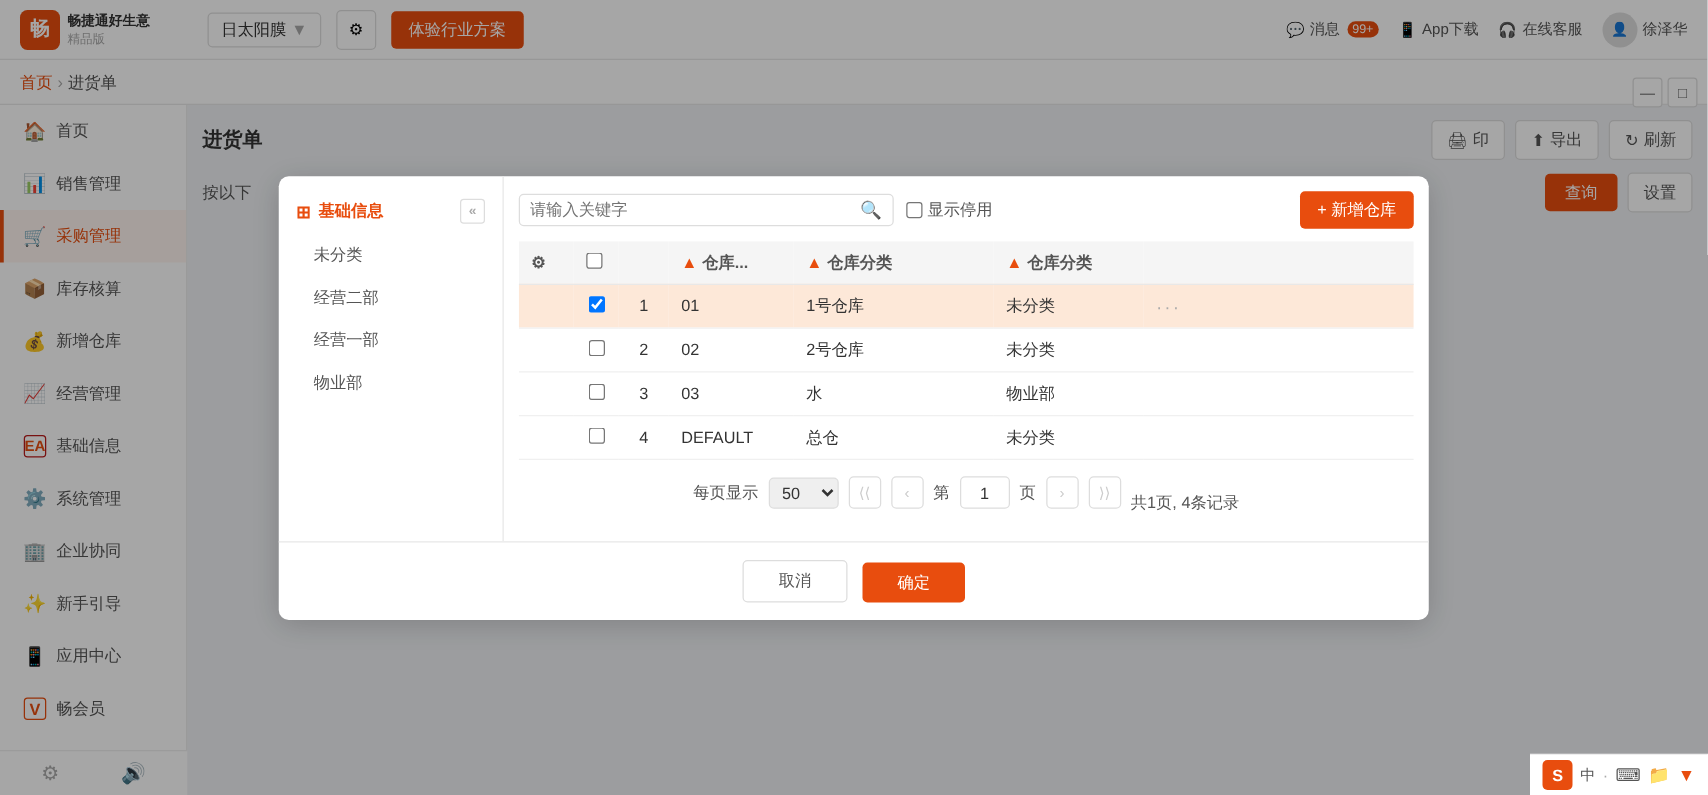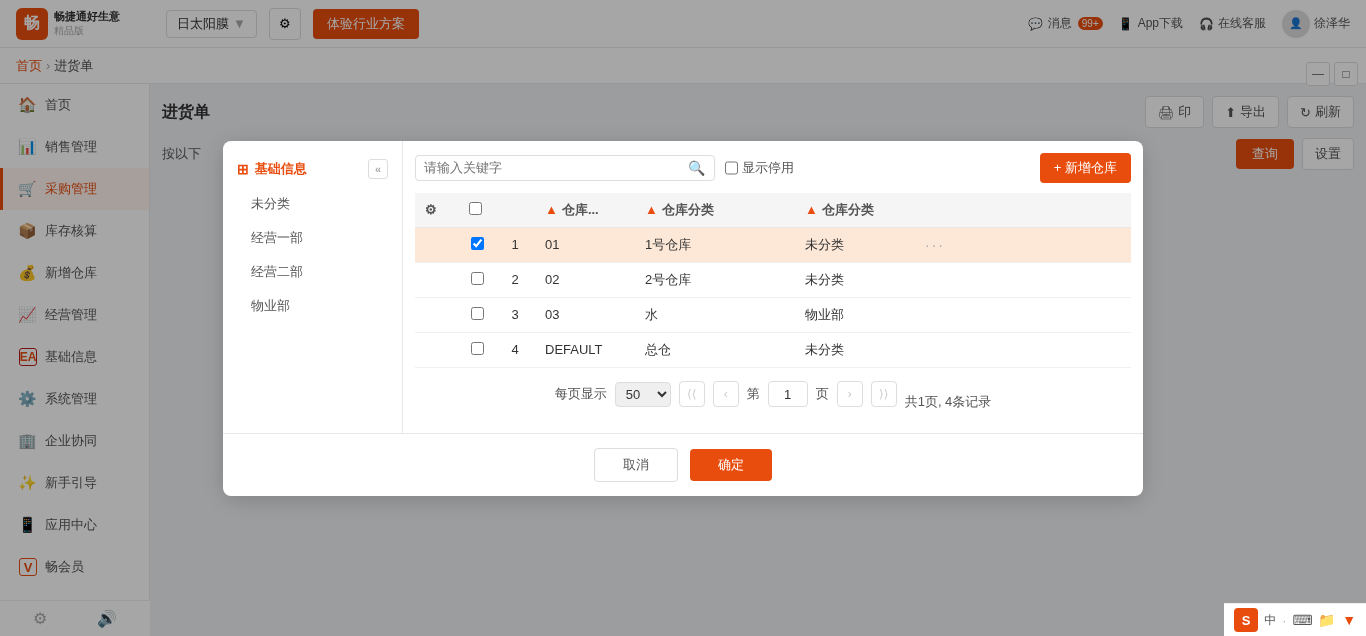--- a/index.html
+++ b/index.html
@@ -187,21 +187,21 @@
     }
     .page-nav-btn.disabled { color: #ccc; cursor: default; }
     .page-input {
       width: 40px; height: 26px; border: 1px solid #ddd; border-radius: 4px;
       text-align: center; font-size: 13px; color: #333;
     }
     .page-total { color: #555; margin-top: 15px; }
 
     
     .modal-footer {
-      display: flex; align-items: center; justify-content: center;
+      display: flex; align-items: flex-end; justify-content: center;
       gap: 12px; padding: 14px 20px; border-top: 1px solid #e8e8e8;
       flex-shrink: 0;
     }
     .btn-cancel {
       background: #fff; color: #555; border: 1px solid #ddd;
       border-radius: 4px; padding: 7px 28px; cursor: pointer; font-size: 13px;
     }
     .btn-confirm {
       background: #e84d0e; color: #fff; border: none;
       border-radius: 4px; padding: 7px 28px; cursor: pointer; font-size: 13px;
@@ -370,24 +370,24 @@
       <div class="category-panel">
         <div class="category-header">
           <span style="color:#e84d0e;font-size:14px;">⊞</span>
           <span>基础信息</span>
           <div class="category-collapse-btn">«</div>
         </div>
         <div class="category-item">
           <span>未分类</span>
         </div>
         <div class="category-item">
+          <span>经营二部</span>
+        </div>
+        <div class="category-item">
           <span>经营一部</span>
-        </div>
-        <div class="category-item">
-          <span>经营二部</span>
         </div>
         <div class="category-item">
           <span>物业部</span>
         </div>
       </div>
 
       <div class="data-panel">
 
         <div class="search-bar">
           <div class="search-input-wrap">

